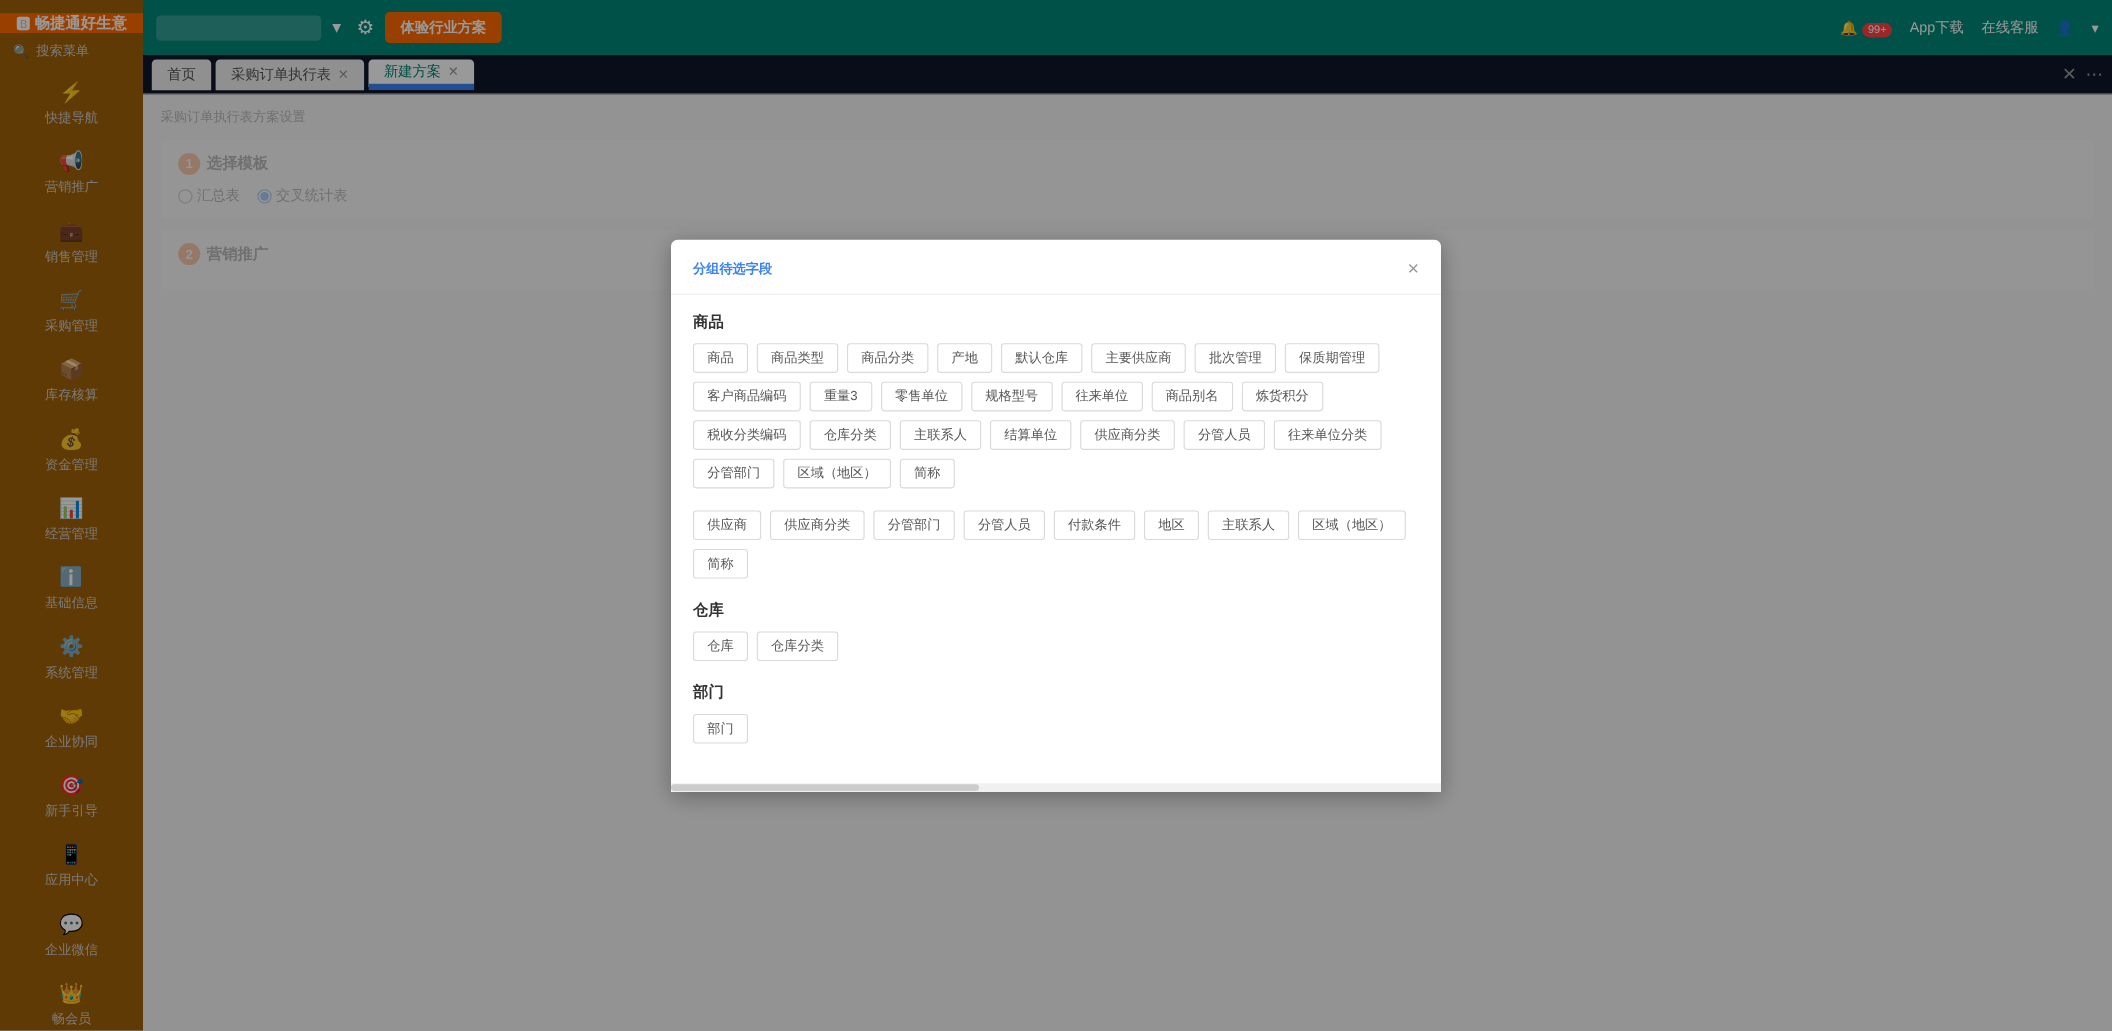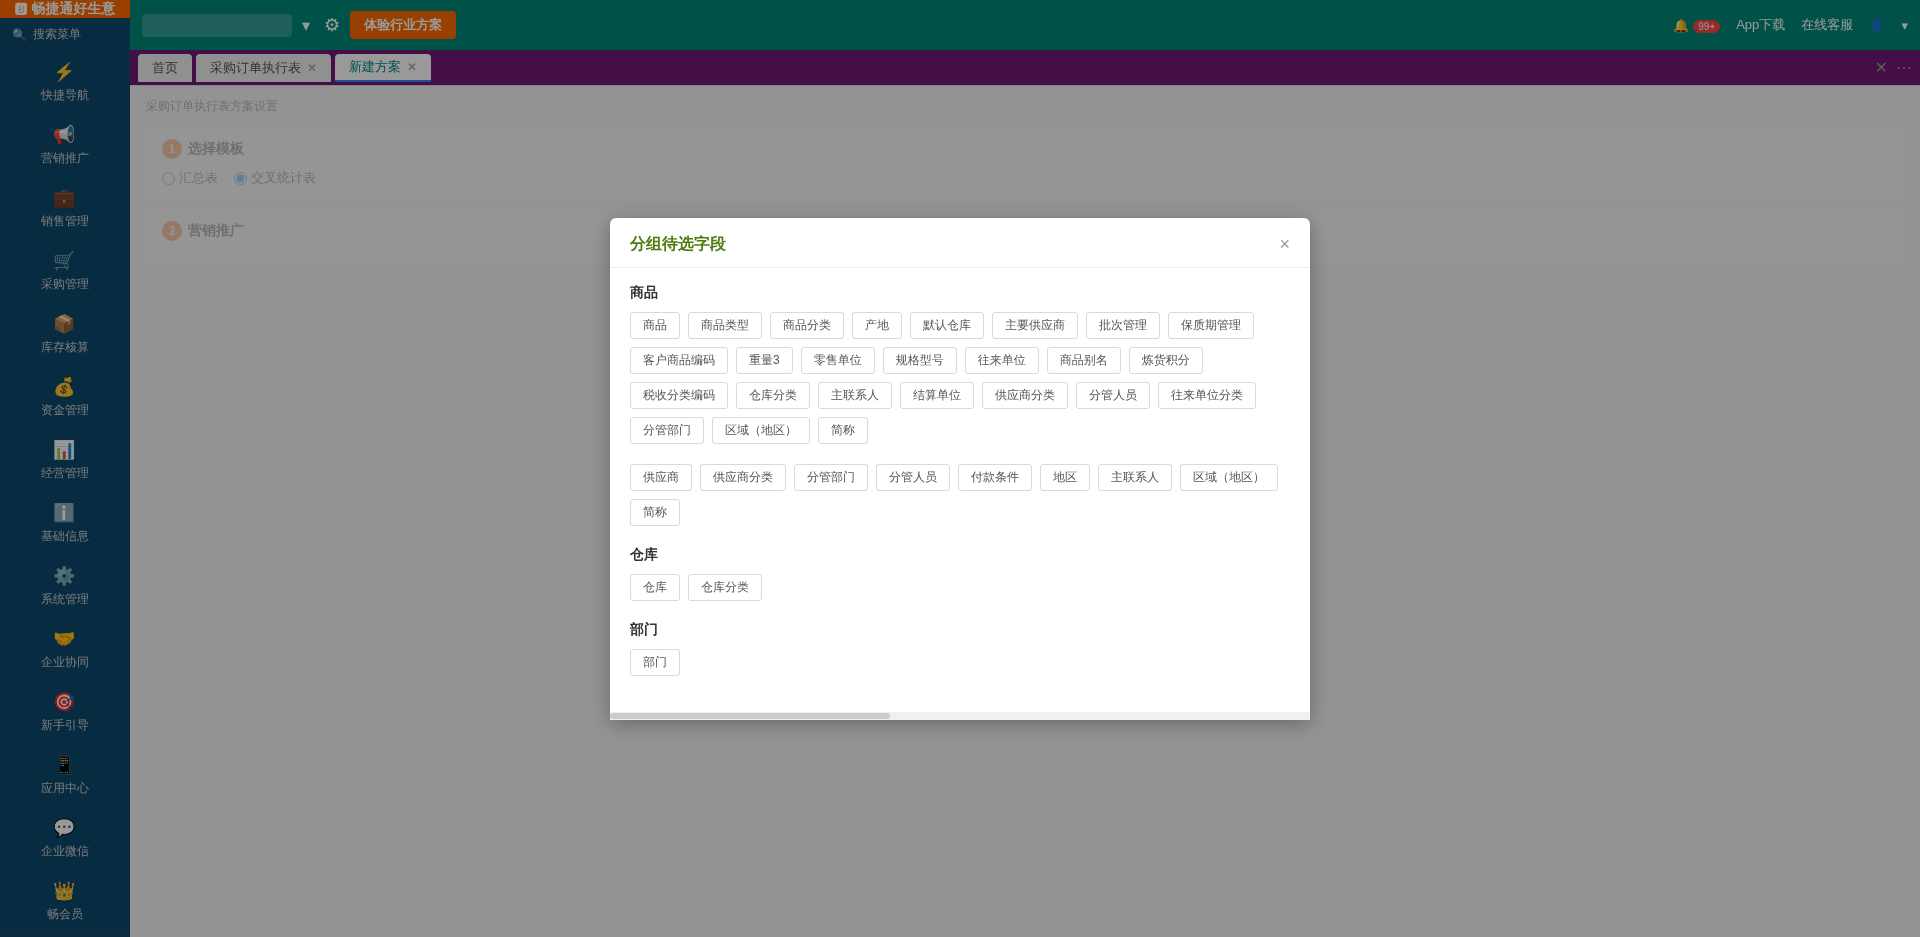--- a/index.html
+++ b/index.html
@@ -1,54 +1,54 @@
 <!DOCTYPE html>
 <html><head>
   <meta charset="utf-8">
   <style>
     * { box-sizing: border-box; margin: 0; padding: 0; }
     body { font-family: 'Microsoft YaHei', Arial, sans-serif; font-size: 13px; background: #f5f5f5; color: #333; overflow: hidden; height: 937px; }
 
     
     .app-wrapper { display: flex; height: 100%; }
-    .sidebar { width: 130px; background: #0c4a6e; flex-shrink: 0; display: flex; flex-direction: column; align-items: center; padding-top: 0; }
+    .sidebar { width: 130px; background: #a16207; flex-shrink: 0; display: flex; flex-direction: column; align-items: center; padding-top: 12px; }
     .sidebar-logo { width: 100%; height: 50px; background: #ff6b00; display: flex; align-items: center; justify-content: center; color: white; font-size: 14px; font-weight: bold; }
     .sidebar-search { width: 100%; padding: 8px 12px; color: #ccc; font-size: 12px; display: flex; align-items: center; gap: 6px; cursor: pointer; }
     .sidebar-item { width: 100%; padding: 10px 0; display: flex; flex-direction: column; align-items: center; color: #ccc; font-size: 12px; cursor: pointer; gap: 4px; }
     .sidebar-item-icon { font-size: 18px; }
     .sidebar-bottom { margin-top: auto; width: 100%; padding: 10px 0; display: flex; justify-content: space-around; border-top: 1px solid #444; }
 
     .main-area { flex: 1; display: flex; flex-direction: column; overflow: hidden; }
 
     
     .top-bar { height: 50px; background: #00897b; display: flex; align-items: center; padding: 0 12px; gap: 10px; }
     .top-bar-input { background: rgba(255,255,255,0.2); border: none; border-radius: 4px; padding: 4px 10px; color: white; font-size: 13px; width: 150px; }
     .top-bar-input::placeholder { color: rgba(255,255,255,0.7); }
     .top-bar-btn { background: #ff6b00; color: white; border: none; border-radius: 4px; padding: 5px 14px; cursor: pointer; font-size: 13px; font-weight: bold; }
     .top-bar-gear { color: white; font-size: 18px; cursor: pointer; margin-left: 4px; }
     .top-bar-right { margin-left: auto; display: flex; align-items: center; gap: 16px; color: white; font-size: 13px; }
     .top-bar-badge { background: #ff4444; color: white; border-radius: 10px; font-size: 10px; padding: 1px 5px; }
 
     
-    .tab-bar { height: 36px; background: #701a75; display: flex; align-items: center; padding: 0 8px; gap: 4px; border-bottom: 1px solid #ddd; }
+    .tab-bar { height: 36px; background: #0f172a; display: flex; align-items: center; padding: 0 8px; gap: 4px; border-bottom: 1px solid #ddd; }
     .tab { height: 28px; padding: 0 14px; border-radius: 4px 4px 0 0; display: flex; align-items: center; gap: 6px; cursor: pointer; font-size: 13px; background: #f0f0f0; color: #555; }
-    .tab.active { background: white; color: #00897b; border-bottom: 2px solid #3b82f6; }
+    .tab.active { background: white; color: #00897b; border-bottom: 6px solid #3b82f6; }
     .tab-close { font-size: 12px; color: #999; }
 
     
     .page-content { flex: 1; background: #f5f5f5; overflow: auto; padding: 12px 16px; }
     .page-title { font-size: 12px; color: #333; margin-bottom: 12px; }
 
     
     .overlay { position: fixed; top: 0; left: 0; width: 100%; height: 100%; background: rgba(0,0,0,0.4); z-index: 100; display: flex; align-items: center; justify-content: center; }
 
     
     .modal { background: white; border-radius: 6px; width: 700px; max-height: 620px; display: flex; flex-direction: column; box-shadow: 0 4px 20px rgba(0,0,0,0.3); position: relative; }
     .modal-header { padding: 16px 20px 12px; border-bottom: 1px solid #eee; display: flex; align-items: center; justify-content: space-between; flex-shrink: 0; }
-    .modal-title { font-size: 16px; font-weight: bold; color: #4d7c0f; }
+    .modal-title { font-size: 12px; font-weight: bold; color: #3b82f6; }
     .modal-close { font-size: 18px; cursor: pointer; color: #999; }
     .modal-body { flex: 1; overflow-y: auto; padding: 16px 20px; }
     .modal-footer { padding: 12px 20px; border-top: 1px solid #eee; display: flex; justify-content: flex-end; gap: 10px; flex-shrink: 0; }
 
     
     .modal-body::-webkit-scrollbar { width: 6px; }
     .modal-body::-webkit-scrollbar-track { background: #f0f0f0; }
     .modal-body::-webkit-scrollbar-thumb { background: #ccc; border-radius: 3px; }
 
     

